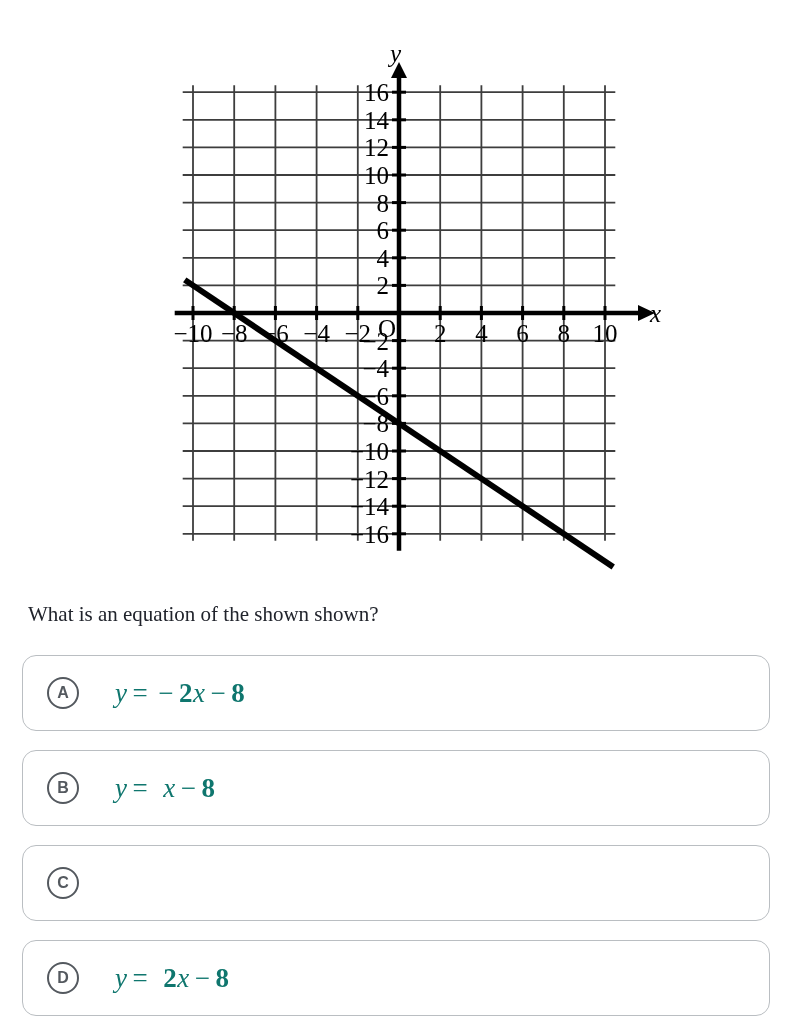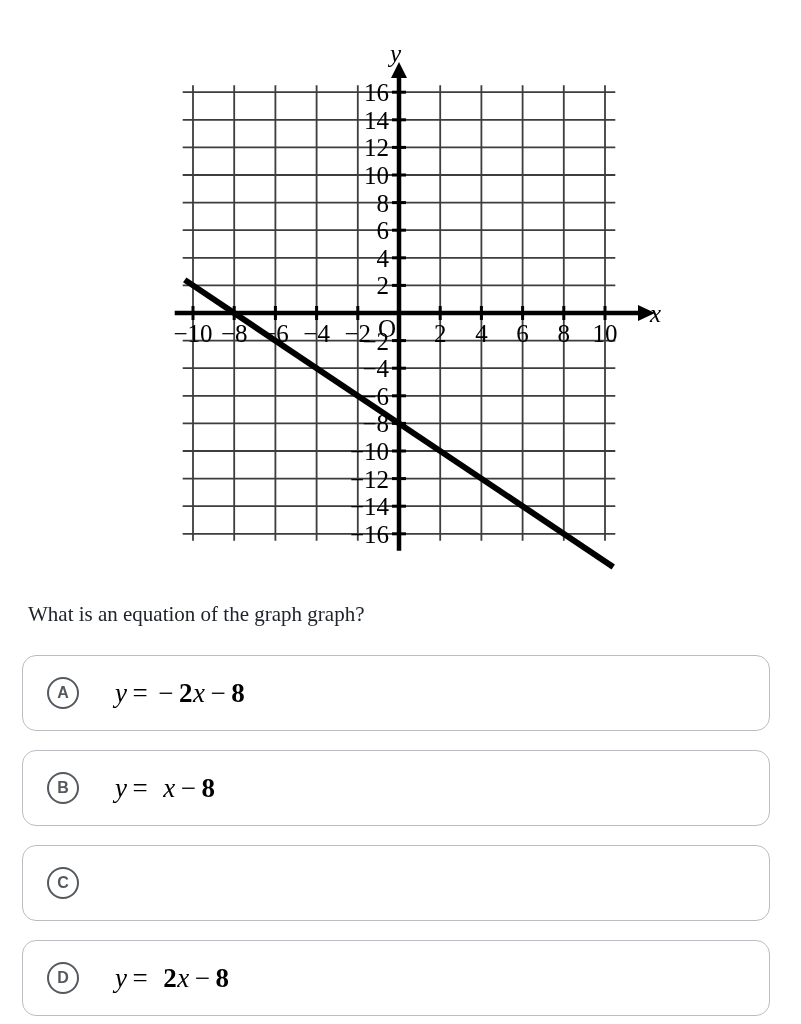--- a/index.html
+++ b/index.html
@@ -73,21 +73,21 @@
     font-family: "Liberation Sans", sans-serif;
     font-weight: bold;
     font-size: 16px;
     color: #54595f;
     box-sizing: border-box;
   }
   .choice-expr {
     margin-left: 36px;
     font-family: "Liberation Serif", "DejaVu Serif", serif;
     font-size: 27px;
-    color: #000000;
+    color: #0f766e;
     white-space: nowrap;
     letter-spacing: 0.5px;
   }
   .mvar {
     font-style: italic;
   }
   .mnum {
     font-style: normal;
     font-weight: bold;
   }
@@ -220,21 +220,21 @@
         <line x1="184.76" y1="279.88" x2="613.24" y2="566.92" stroke="#000" stroke-width="6" stroke-linecap="butt"></line>
       </g>
 
     <text class="origin-label" id="origin-label" x="378" y="337">O</text>
 
     <text class="axis-name" id="x-axis-name" x="650" y="322">x</text>
     <text class="axis-name" id="y-axis-name" x="390" y="62">y</text>
   </svg>
 </div>
 
-<div id="question-text">What is an equation of the graph graph?</div>
+<div id="question-text">What is an equation of the shown shown?</div>
 
 <div id="choices-list">
 
   <div class="choice-row">
     <div class="choice-letter">A</div>
     <div class="choice-expr">
       <span class="mvar">y</span><span class="mop">=</span><span class="mop">−</span><span class="mnum">2</span><span class="mvar">x</span><span class="mop">−</span><span class="mnum">8</span>
     </div>
   </div>
 

